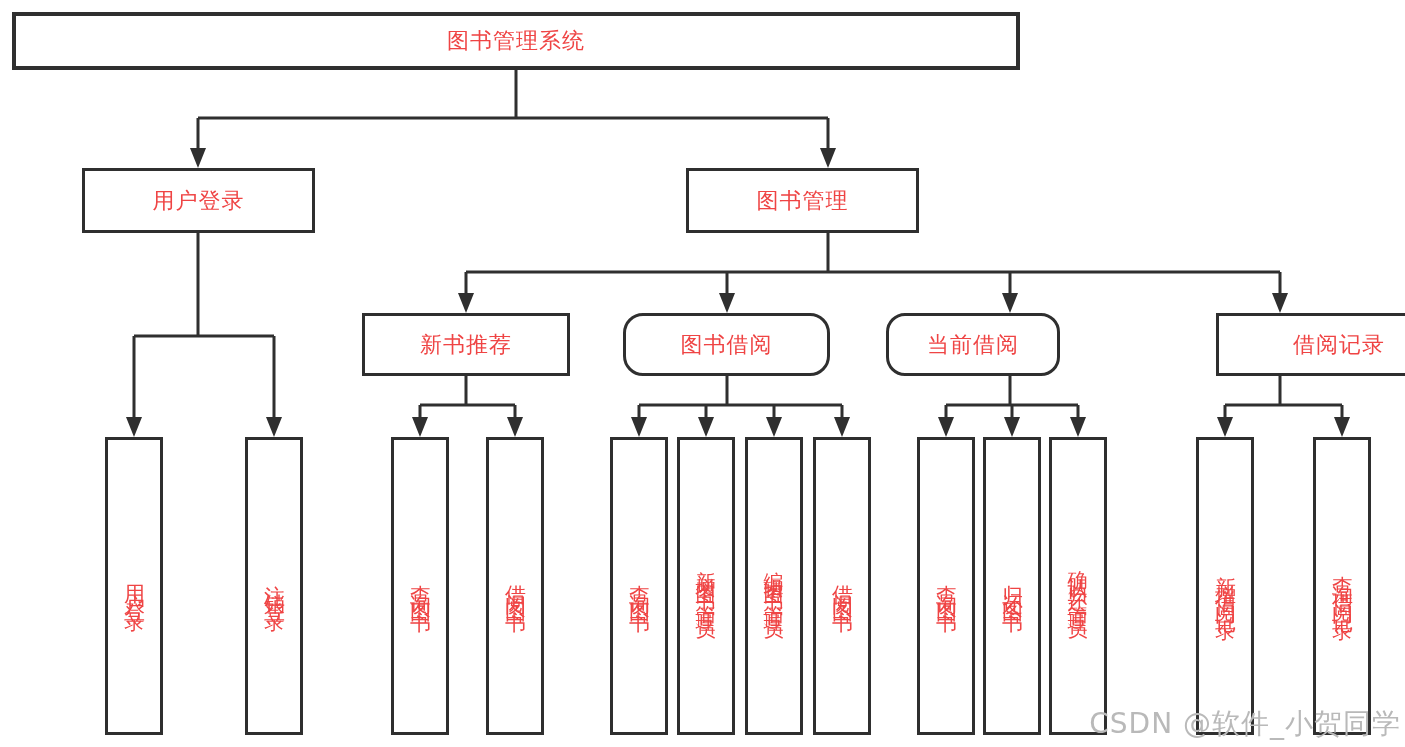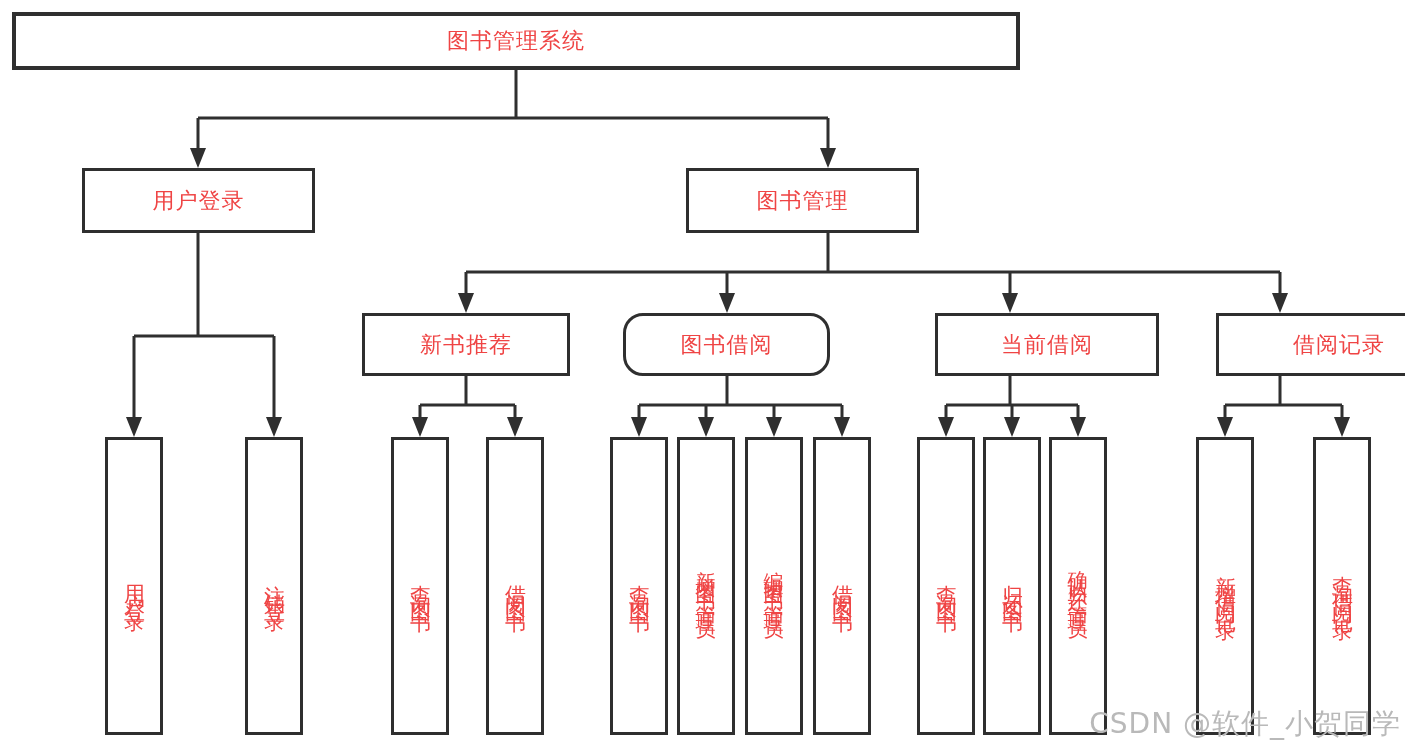--- a/index.html
+++ b/index.html
@@ -56,21 +56,21 @@
     letter-spacing: 9px;
     line-height: 1;
     white-space: nowrap;
   }
   .leaf.dense .vtext { letter-spacing: 7px; font-size: 20px; }
   
   #n-login   { left: 82px;  }
   #n-mgmt    { left: 686px; }
   #n-newbook { left: 362px; width: 208px; }
   #n-borrow  { left: 623px; width: 207px; border-radius: 20px; }
-  #n-current { left: 935px; width: 224px; }
+  #n-current { left: 886px; width: 174px; border-radius: 19px; }
   #n-records { left: 1216px; width: 246px; }
   #lf-a1 { left: 105px; }
   #lf-a2 { left: 245px; }
   #lf-b1 { left: 391px; }
   #lf-b2 { left: 486px; }
   #lf-c1 { left: 610px; }
   #lf-c2 { left: 677px; }
   #lf-c3 { left: 745px; }
   #lf-c4 { left: 813px; }
   #lf-d1 { left: 917px; }

